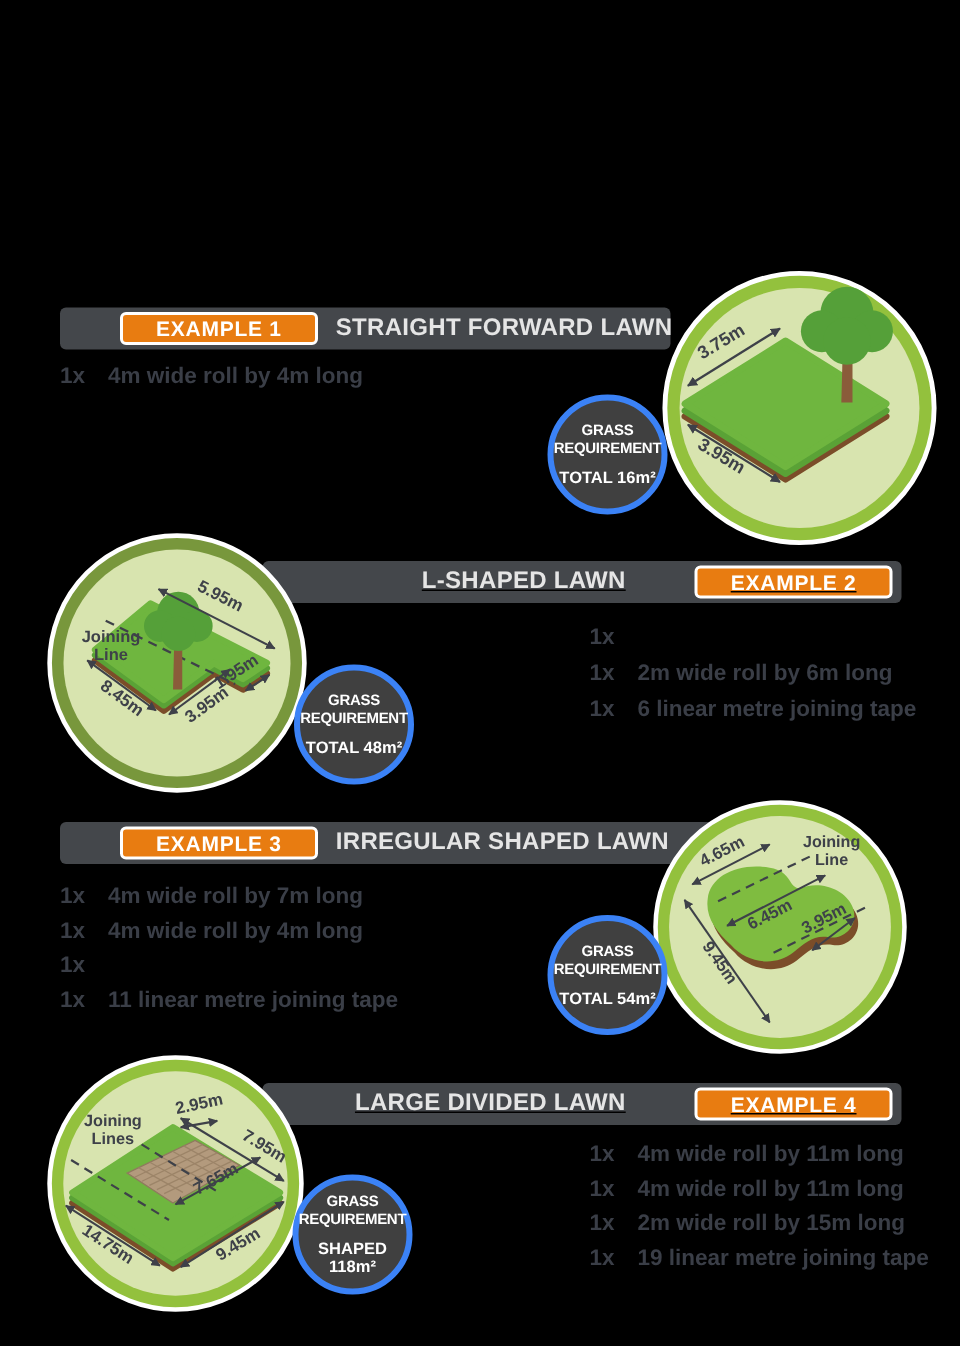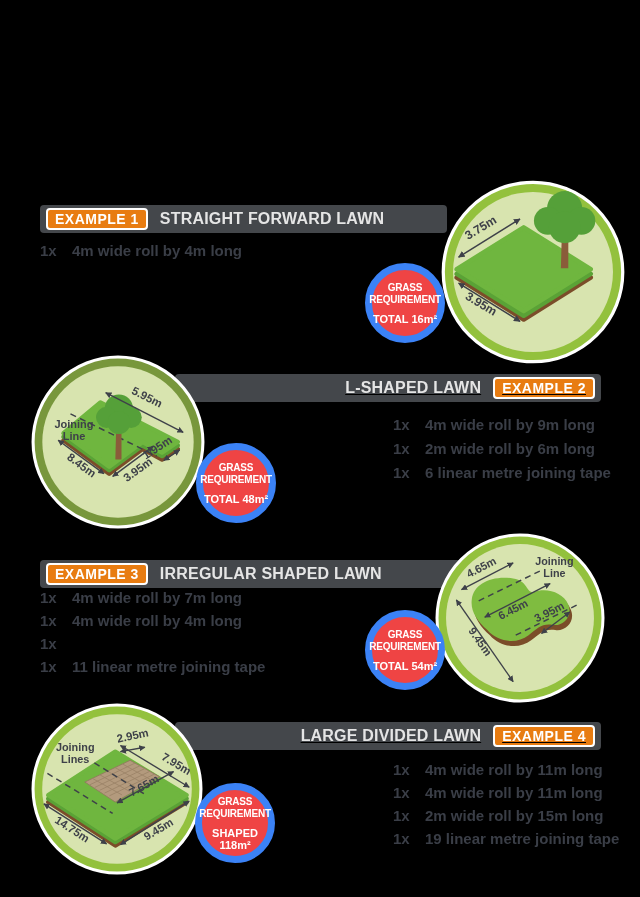--- a/index.html
+++ b/index.html
@@ -4,33 +4,33 @@
 <style>
   * { margin:0; padding:0; box-sizing:border-box; }
   html,body { background:#000; }
   body { font-family:"Liberation Sans",sans-serif; }
   .stage { position:relative; width:640px; height:897px; background:#000; overflow:hidden; }
 
   .bar { position:absolute; height:28px; background:#44474b; border-radius:4px;
          display:flex; align-items:center; gap:12px; padding:0 6px; z-index:1; }
   .bar.right { justify-content:flex-end;text-decoration:underline; }
   .badge { background:#e87c11; border:2px solid #fff; border-radius:4px; color:#fff;
-           font-weight:bold; font-size:14px; line-height:16px; padding:1px 7px;
-           letter-spacing:.5px; white-space:nowrap; }
+           font-weight:bold; font-size:14px; line-height:16px; padding:1px 22px;
+           letter-spacing:.5px; white-space:nowrap;margin-left:34px; }
   .bar-title { color:#e5e5e5; font-weight:bold; font-size:16px; letter-spacing:.2px; white-space:nowrap; }
 
   .items { position:absolute; display:flex; flex-direction:column; z-index:1; }
   .item { display:flex; font-weight:bold; font-size:15px; line-height:17px; color:#3a3e47; }
   .item .qty { width:32px; }
   .gap7 { gap:7px; } .gap6 { gap:6px; }
 
   svg.big { position:absolute; z-index:2; }
 
   .grass-circle { position:absolute; width:80px; height:80px; border-radius:50%;
-                  background:#ef4444; border:7px solid #3b82f6; color:#fff; z-index:3;
+                  background:#404040; border:4px solid #3b82f6; color:#fff; z-index:3;
                   display:flex; flex-direction:column; align-items:center; justify-content:center;
                   text-align:center; font-weight:bold; }
   .grass-line { font-size:10px; line-height:12px; letter-spacing:-.2px; }
   .grass-total { font-size:11px; margin-top:7px; }
 
   svg .dim-text { font-family:"Liberation Sans",sans-serif; font-weight:bold; font-size:13px;
                   fill:#3e4149; text-anchor:middle; }
   svg .jl-text { font-size:12.5px; }
   svg .arrow { stroke:#3e4149; stroke-width:1.6; }
   svg .dash { stroke:#3e4149; stroke-width:1.7; fill:none; stroke-dasharray:7 5; }
@@ -85,21 +85,20 @@
     <div class="grass-total">TOTAL 16m²</div>
   </div>
 
   <div class="bar right" style="left:175px;top:374px;width:426px">
     <span class="bar-title">L-SHAPED LAWN</span>
     <span class="badge">EXAMPLE 2</span>
   </div>
   <div class="items gap7" style="left:393px;top:416px">
     <div class="item">
       <span class="qty">1x</span>
-      <span class="desc">4m wide roll by 9m long</span>
     </div>
     <div class="item">
       <span class="qty">1x</span>
       <span class="desc">2m wide roll by 6m long</span>
     </div>
     <div class="item">
       <span class="qty">1x</span>
       <span class="desc">6 linear metre joining tape</span>
     </div>
   </div>
@@ -138,21 +137,21 @@
       <text class="dim-text" x="125" y="135" transform="rotate(-36 125 135)">3.95m</text>
     </g>
   </svg>
 
   <div class="grass-circle" style="left:196px;top:443px">
     <div class="grass-line">GRASS</div>
     <div class="grass-line">REQUIREMENT</div>
     <div class="grass-total">TOTAL 48m²</div>
   </div>
 
-  <div class="bar" style="left:40px;top:560px;width:453px">
+  <div class="bar" style="left:40px;top:548px;width:453px">
     <span class="badge">EXAMPLE 3</span>
     <span class="bar-title">IRREGULAR SHAPED LAWN</span>
   </div>
   <div class="items gap6" style="left:40px;top:589px">
     <div class="item">
       <span class="qty">1x</span>
       <span class="desc">4m wide roll by 7m long</span>
     </div>
     <div class="item">
       <span class="qty">1x</span>

